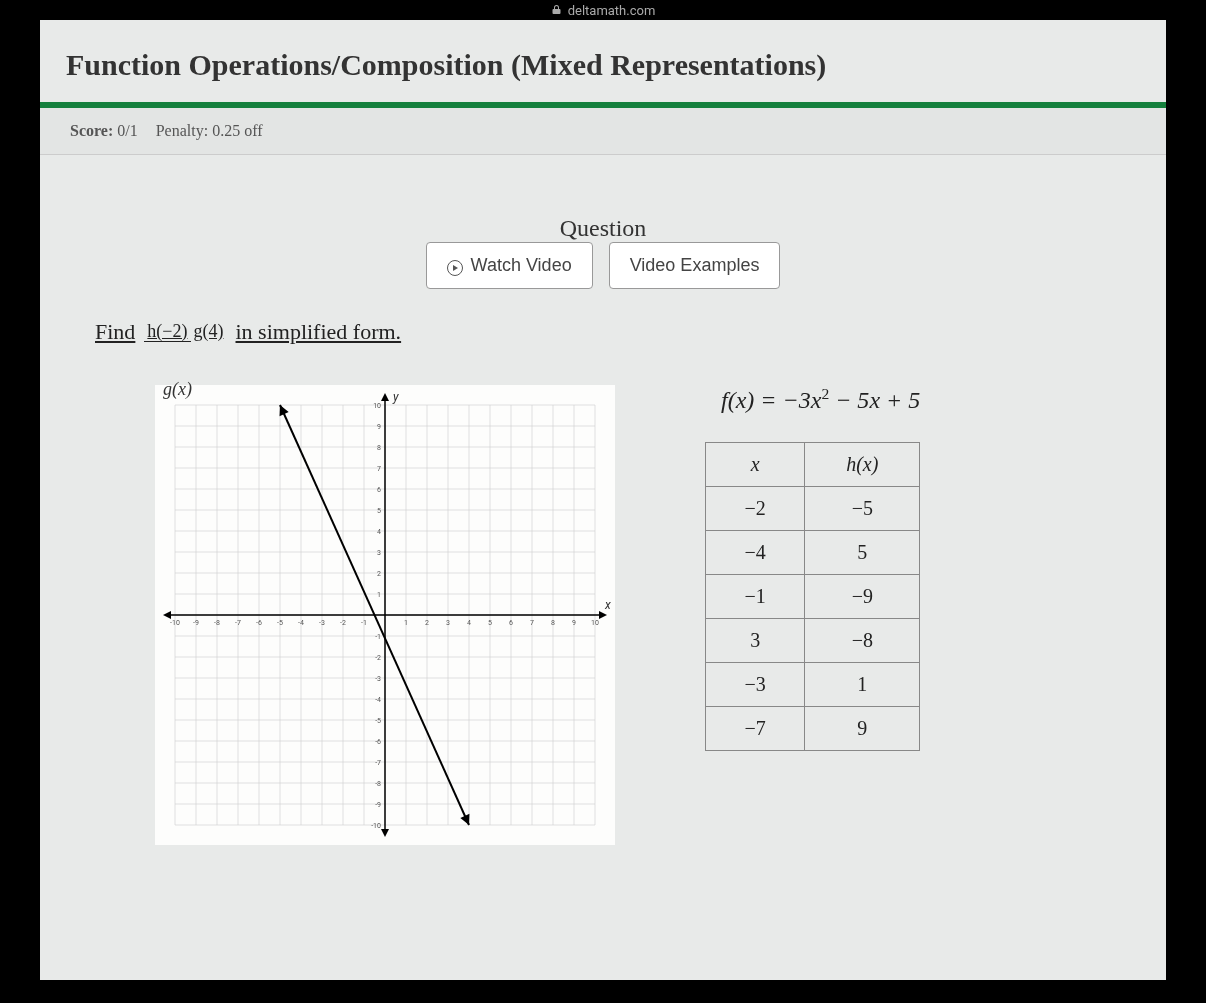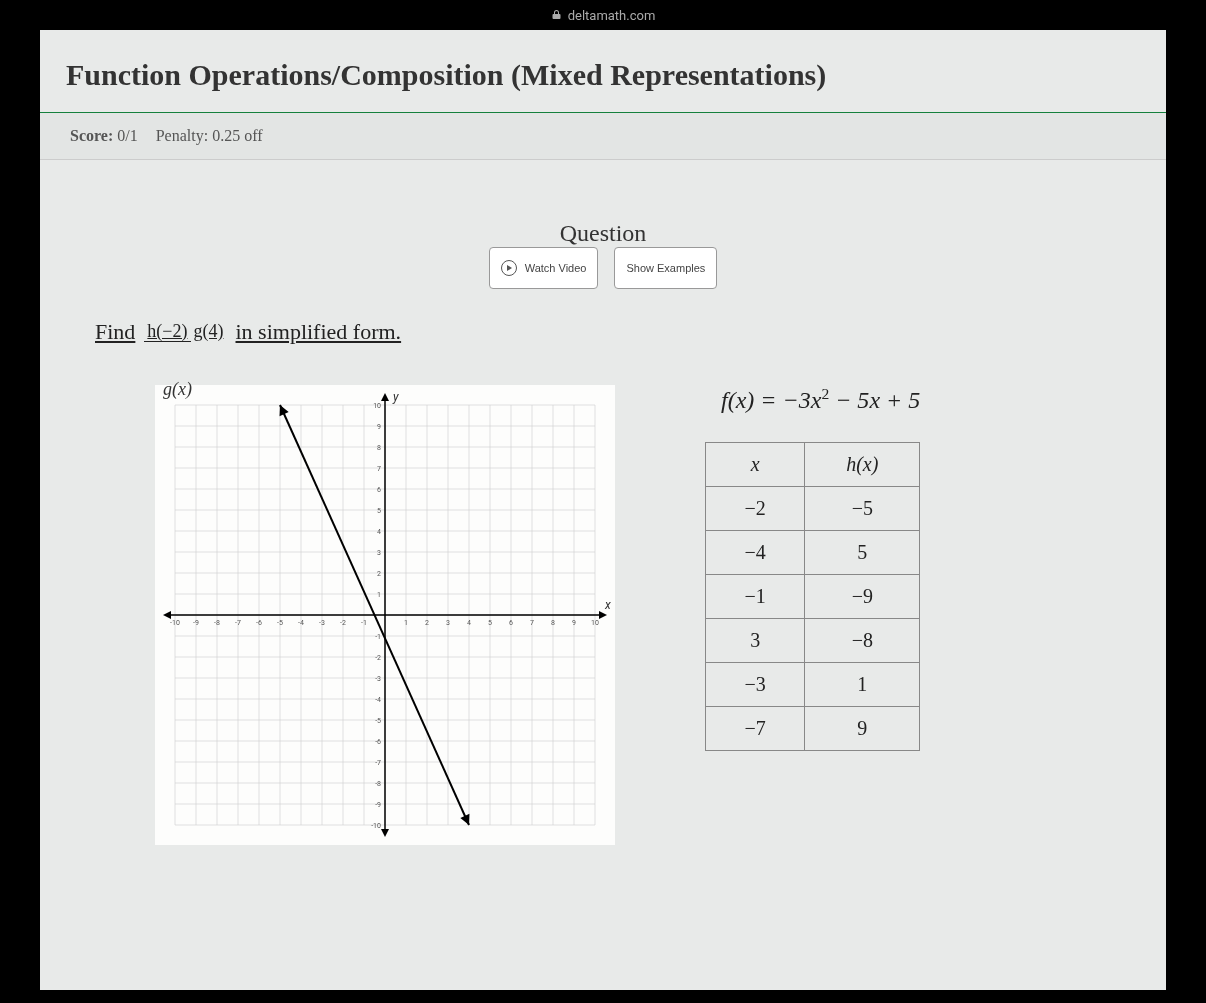--- a/index.html
+++ b/index.html
@@ -10,41 +10,41 @@
       justify-content: center;
     }
     .device-frame {
       width: 1206px;
       min-height: 1003px;
       background: #000;
       padding: 0 40px;
       position: relative;
     }
     .browser-bar {
-      height: 30px;
+      height: 20px;
       display: flex;
       align-items: center;
       justify-content: center;
       color: #aaa;
       font-size: 13px;
     }
     .lock-wrap { display: flex; align-items: center; gap: 6px; }
     .content-area {
       background: #e8eae9;
       min-height: 960px;
     }
     .page-title {
       padding: 28px 26px 20px;
       font-family: Georgia, "Times New Roman", serif;
       font-size: 30px;
       font-weight: 700;
       color: #333;
     }
     .score-bar {
-      border-top: 1px solid #15803d;
+      border-top: 6px solid #15803d;
       border-bottom: 1px solid #ccc;
       background: #e3e5e4;
       padding: 14px 30px;
       font-family: Georgia, serif;
       font-size: 16px;
       color: #555;
     }
     .score-label { font-weight: 700; }
     .penalty { margin-left: 14px; }
     .main-inner {
@@ -60,26 +60,26 @@
     .question-label {
       font-family: Georgia, serif;
       font-size: 24px;
       color: #333;
     }
     .action-buttons { display: flex; gap: 16px; }
     .btn {
       background: #fff;
       border: 1.5px solid #999;
       border-radius: 4px;
-      padding: 12px 11px;
-      font-size: 11px;
+      padding: 12px 20px;
+      font-size: 18px;
       color: #444;
       cursor: pointer;
       display: flex;
-      align-items: center;
+      align-items: flex-end;
       gap: 8px;
     }
     .play-icon {
       width: 16px; height: 16px;
       border: 1.5px solid #555;
       border-radius: 50%;
       display: inline-flex;
       align-items: center;
       justify-content: center;
     }
@@ -184,21 +184,21 @@
 
     <div class="main-inner">
       <div class="question-row">
         <div class="question-label">Question</div>
         <div class="action-buttons">
           <button class="btn">
             <span class="play-icon"></span>
             <span>Watch Video</span>
           </button>
           <button class="btn">
-            <span>Show Examples</span>
+            <span>Video Examples</span>
           </button>
         </div>
       </div>
 
       <div class="prompt">
         <span>Find</span>
         <span class="frac">
           <span class="num">h(−2)</span>
           <span class="den">g(4)</span>
         </span>

